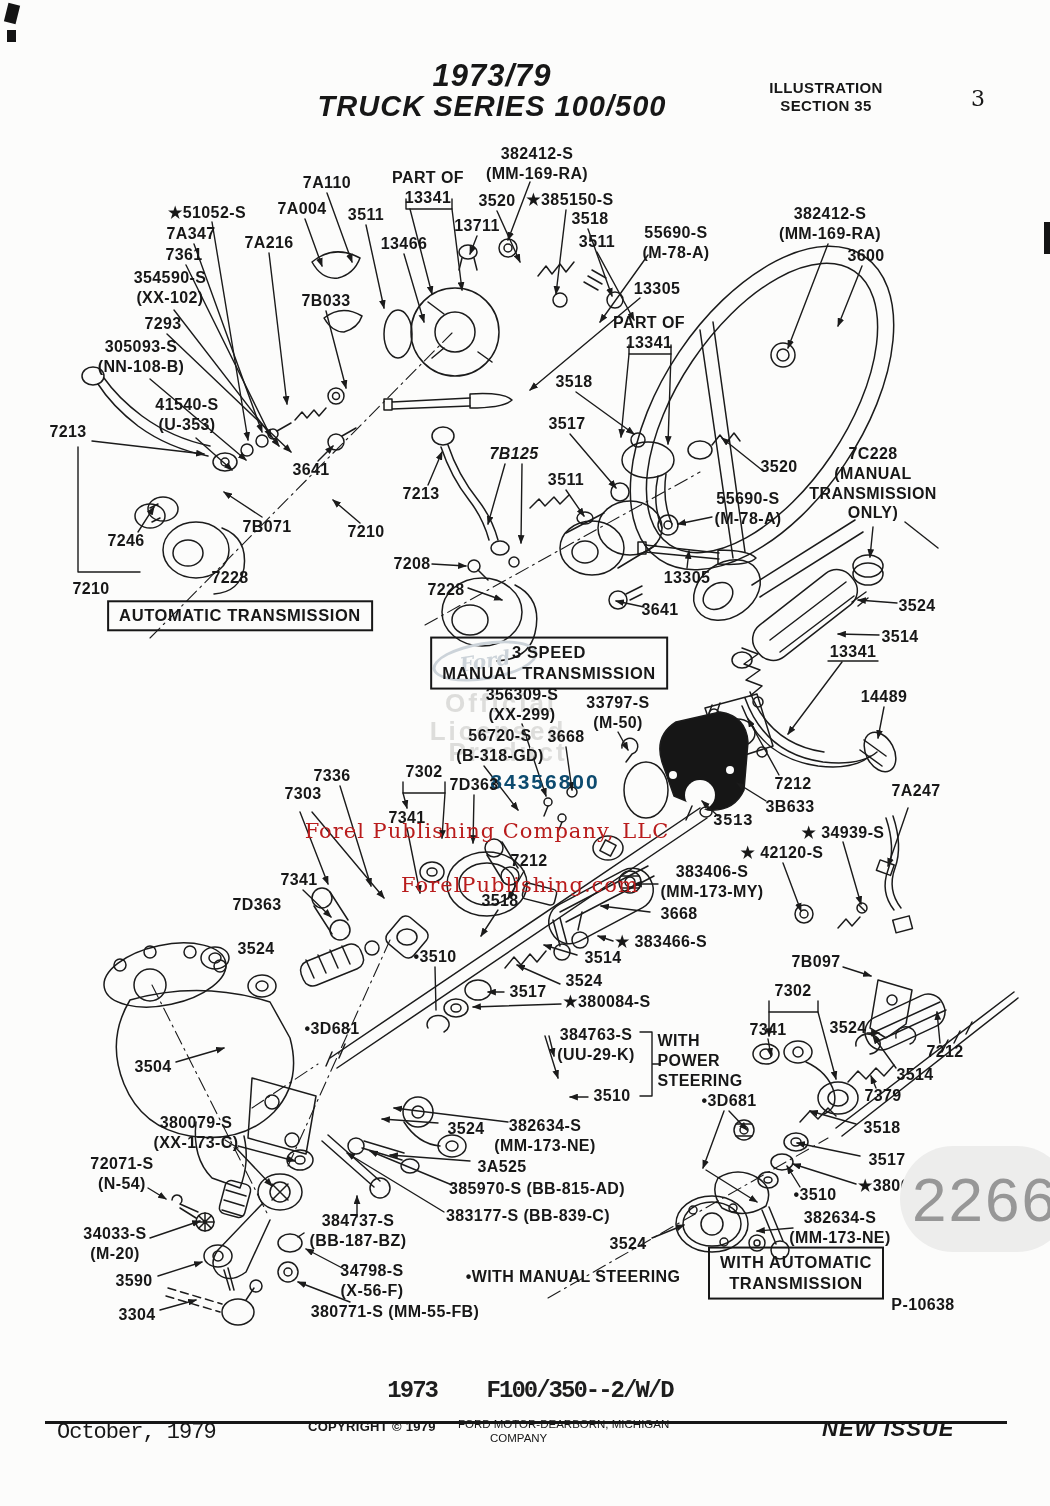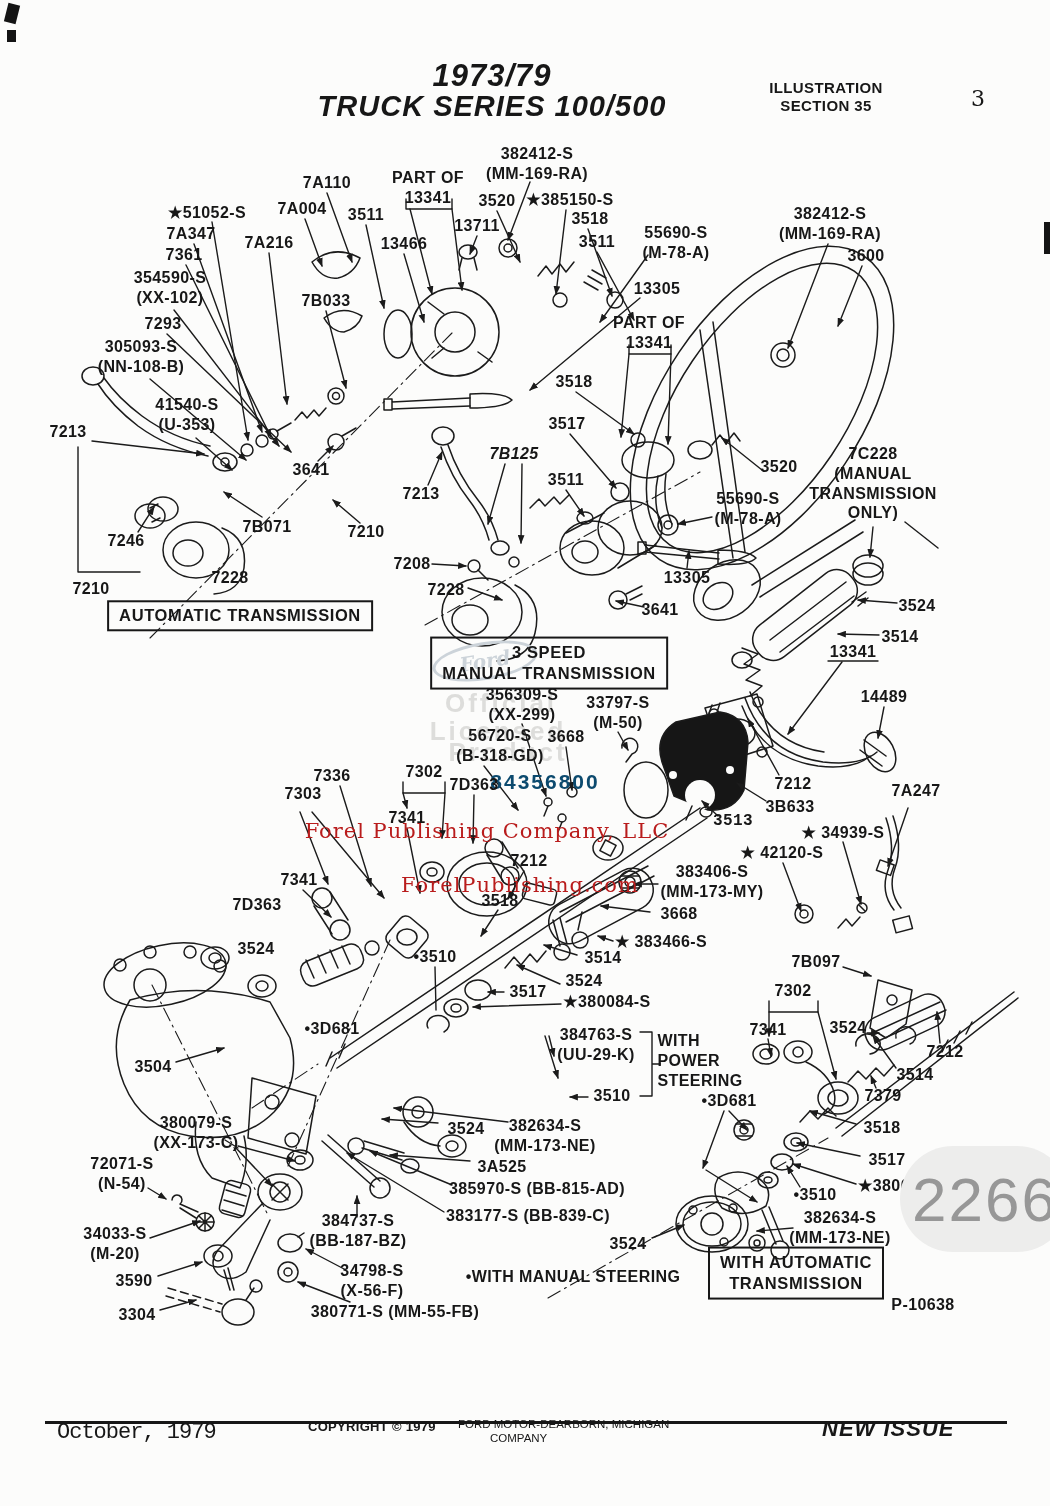--- a/index.html
+++ b/index.html
@@ -844,20 +844,21 @@
       <div class="lbl" style="left: 395px; top: 1312px;">
         <span>380771-S (MM-55-FB)</span>
       </div>
       <div class="lbl" style="left: 923px; top: 1305px;">
         <span>P-10638</span>
       </div>
     </div>
 
   <div class="stamp">2266</div>
 
+  <div class="cap" style="left:530px;top:1390px">1973    F100/350--2/W/D</div>
   <div class="foot-rule"></div>
   <div class="foot-date">October, 1979</div>
   <div class="foot-copy">COPYRIGHT © 1979</div>
   <div class="foot-co">
     <div>FORD MOTOR-DEARBORN, MICHIGAN</div>
     <div class="l2">COMPANY</div>
   </div>
   <div class="foot-issue">NEW ISSUE</div>
 </div>
 

